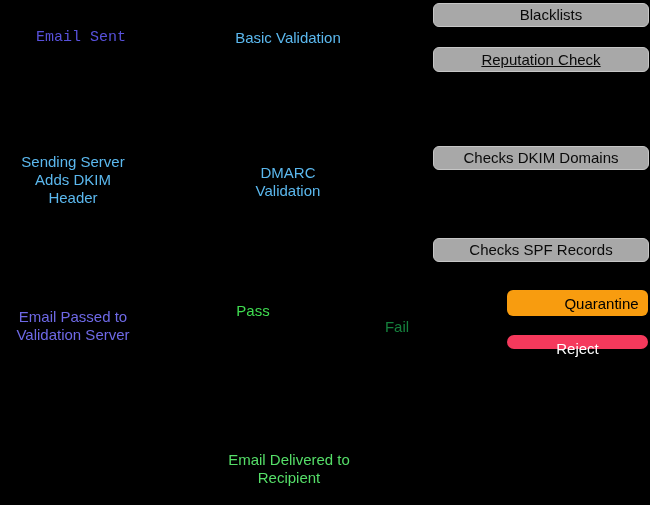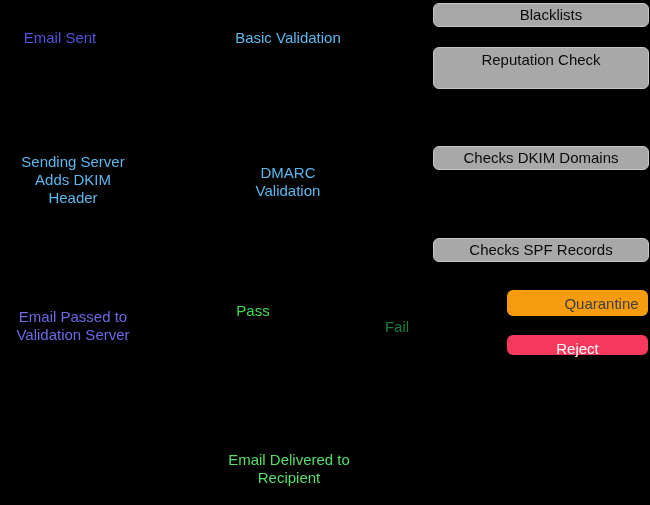--- a/index.html
+++ b/index.html
@@ -29,33 +29,33 @@
     position: absolute;
     box-sizing: border-box;
     font-size: 15px;
     text-align: center;
     border-radius: 6px;
     border: 1px solid transparent;
     padding: 0;
     cursor: default;
   }
   
-  #n-email-sent        { left: 0;  top: 29px;  width: 120px; }
+  #n-email-sent        { left: 21px;  top: 29px;  width: 120px; font-family: Liberation Mono, monospace; }
   #n-basic-validation  { left: 228px; top: 29px;  width: 120px; }
   #b-blacklists        { left: 433px; top: 3px;   width: 216px; height: 24px; line-height: 22px; padding-left: 20px; }
-  #b-reputation-check  { left: 433px; top: 47px;  width: 216px; height: 42px; line-height: 23px; }
+  #b-reputation-check  { left: 433px; top: 47px;  width: 216px; height: 25px; line-height: 23px; text-decoration: underline; }
   #n-sending-server    { left: 13px;  top: 153px; width: 120px; }
   #n-dmarc-validation  { left: 228px; top: 164px; width: 120px; }
   #b-checks-dkim       { left: 433px; top: 146px; width: 216px; height: 24px; line-height: 22px; }
   #b-checks-spf        { left: 433px; top: 191px; width: 216px; height: 24px; line-height: 22px; }
   #n-email-passed      { left: 3px;   top: 308px; width: 140px; }
   #n-pass              { left: 213px; top: 302px; width: 80px; }
   #n-fail              { left: 357px; top: 318px; width: 80px; }
   #b-quarantine        { left: 507px; top: 290px; width: 141px; height: 26px; line-height: 26px; }
-  #b-reject            { left: 507px; top: 335px; width: 141px; height: 20px; line-height: 26px; }
+  #b-reject            { left: 507px; top: 335px; width: 141px; height: 14px; line-height: 26px; border-radius: 13px; }
   #n-email-delivered   { left: 214px; top: 451px; width: 150px; }
 </style>
 </head>
 <body>
 
 <div class="stage">
 
   <div class="txt-node" id="n-email-sent" style="color: rgb(88, 81, 219);">Email Sent</div>
 
   <div class="txt-node" id="n-basic-validation" style="color: rgb(91, 184, 238);">Basic Validation</div>
@@ -81,21 +81,21 @@
 
   <div class="txt-node" id="n-email-passed" style="color: rgb(110, 105, 230);">
     <span>Email Passed to</span>
     <span>Validation Server</span>
   </div>
 
   <div class="txt-node" id="n-pass" style="color: rgb(63, 220, 80);">Pass</div>
 
   <div class="txt-node" id="n-fail" style="color: #15803d;">Fail</div>
 
-  <div class="btn" id="b-quarantine" style="background-color: rgb(248, 156, 15); color: #404040; padding-left: 48px;">Quarantine</div>
+  <div class="btn" id="b-quarantine" style="background-color: rgb(248, 156, 15); color: #000000; padding-left: 48px;">Quarantine</div>
 
   <div class="btn" id="b-reject" style="background-color: rgb(245, 57, 92); color: rgb(255, 255, 255);">Reject</div>
 
   <div class="txt-node" id="n-email-delivered" style="color: rgb(85, 222, 104);">
     <span>Email Delivered to</span>
     <span>Recipient</span>
   </div>
 
 </div>
 

